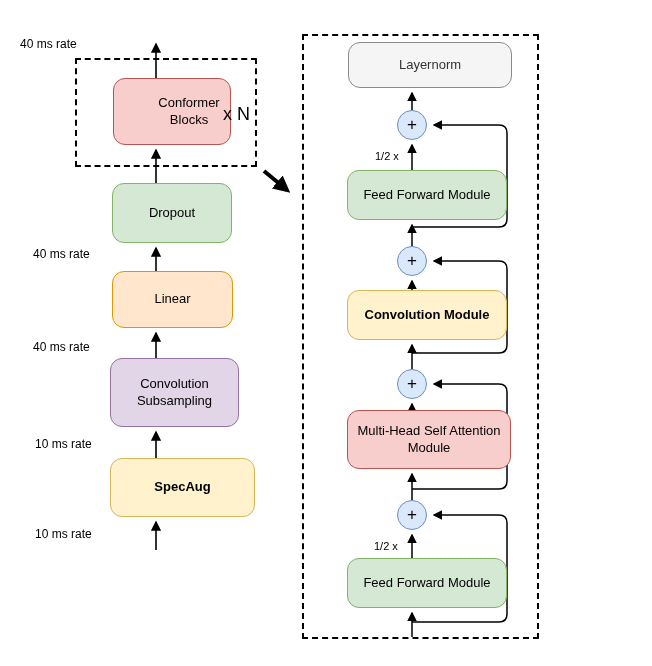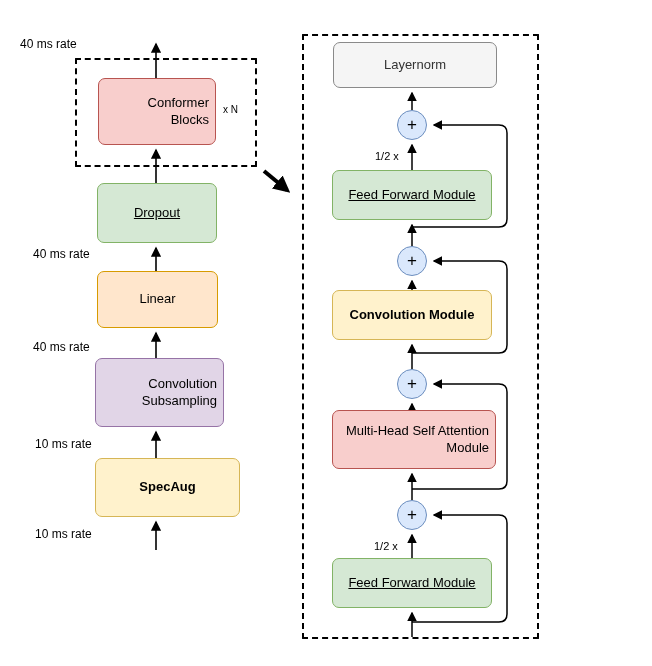--- a/index.html
+++ b/index.html
@@ -3,39 +3,39 @@
 <meta charset="utf-8">
 <style>
   html,body{margin:0;padding:0;background:#ffffff;}
   .canvas{
     position:relative;width:652px;height:666px;background:#fff;overflow:hidden;
     font-family:"Liberation Sans","DejaVu Sans",sans-serif;color:#000;
   }
   .wires{position:absolute;left:0;top:0;width:652px;height:666px;pointer-events:none;}
   .dashed-frame{position:absolute;border:2px dashed #000;border-radius:1px;background:transparent;}
   .box{
-    position:absolute;border:1px solid #000;border-radius:7px;
-    display:flex;align-items:center;justify-content:center;text-align:right;
-    font-size:13px;line-height:1.25;padding:2px 6px;box-sizing:border-box;
+    position:absolute;border:1px solid #000;border-radius:12px;
+    display:flex;align-items:center;justify-content:center;text-align:center;
+    font-size:13px;line-height:1.25;padding:2px 6px;box-sizing:border-box;margin-left:15px;
   }
   .box.red{background:var(--red-fill);border-color:var(--red-stroke);}
-  .box.green{background:var(--green-fill);border-color:var(--green-stroke);text-decoration:underline;}
+  .box.green{background:var(--green-fill);border-color:var(--green-stroke);}
   .box.orange{background:var(--orange-fill);border-color:var(--orange-stroke);}
   .box.purple{background:var(--purple-fill);border-color:var(--purple-stroke);}
   .box.yellow{background:var(--yellow-fill);border-color:var(--yellow-stroke);font-weight:bold;}
   .box.gray{background:var(--gray-fill);border-color:var(--gray-stroke);color:#333;}
   .plus-circle{
     position:absolute;width:30px;height:30px;border-radius:50%;
     background:var(--blue-fill);border:1px solid var(--blue-stroke);
     display:flex;align-items:center;justify-content:center;
     font-size:17px;font-weight:400;box-sizing:border-box;padding-bottom:1px;
   }
   .rate-label{position:absolute;font-size:12px;white-space:nowrap;}
   .scale-label{position:absolute;font-size:11px;white-space:nowrap;}
-  .repeat-label{position:absolute;font-size:10px;white-space:nowrap;}
+  .repeat-label{position:absolute;font-size:18px;white-space:nowrap;}
 </style>
 </head>
 <body>
 
 <div class="canvas">
 
   <svg class="wires" viewBox="0 0 652 666" xmlns="http://www.w3.org/2000/svg">
     <defs>
       <marker id="arrow" viewBox="0 0 10 10" refX="8.5" refY="5" markerWidth="6.5" markerHeight="6.5" orient="auto-start-reverse">
         <path d="M0,0 L10,5 L0,10 z" fill="#000"></path>

